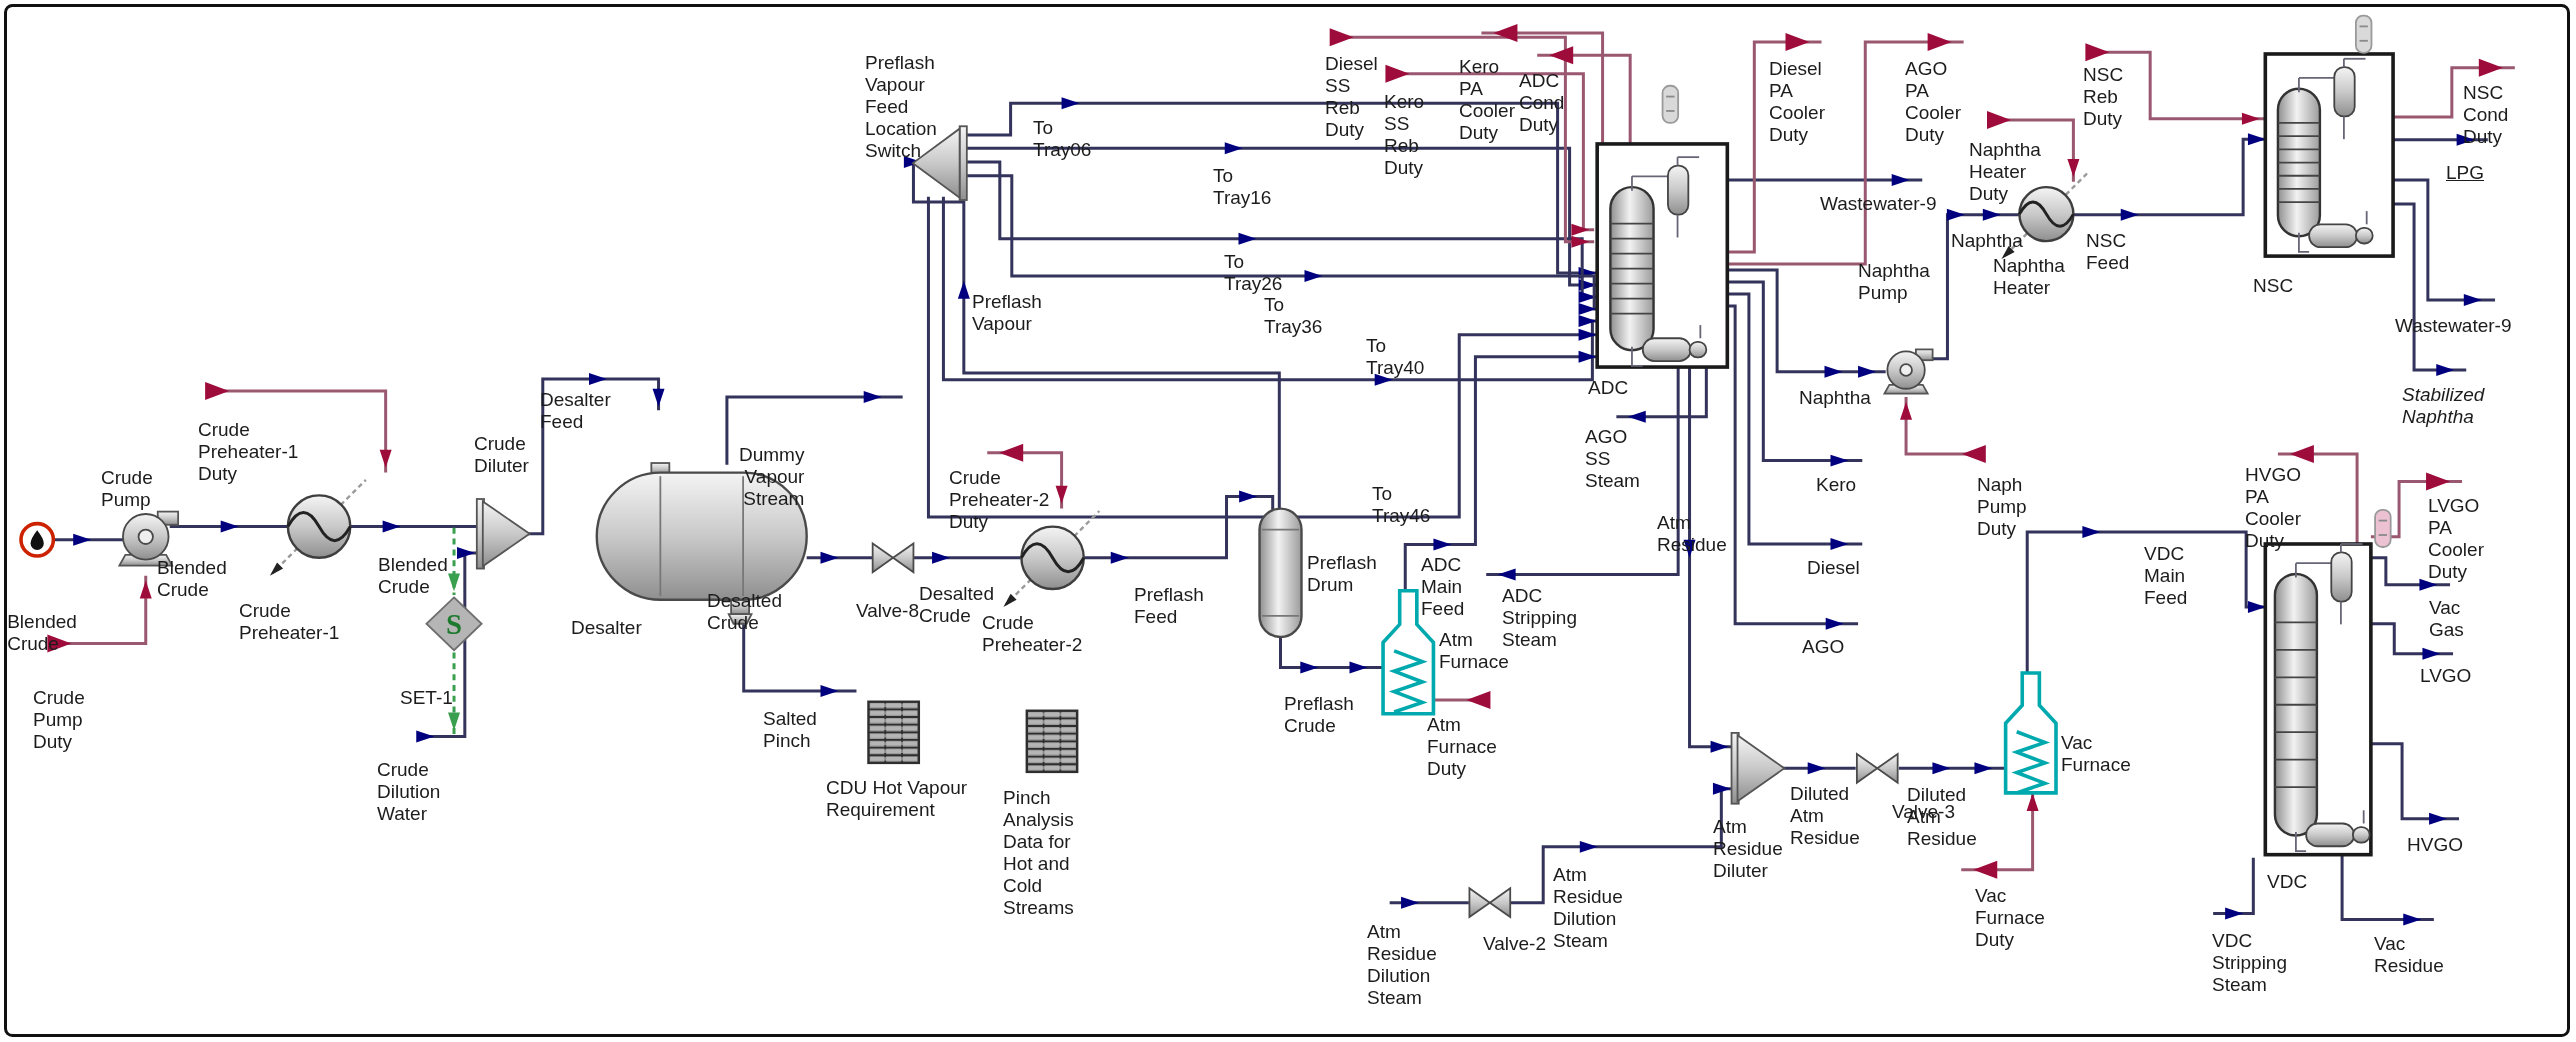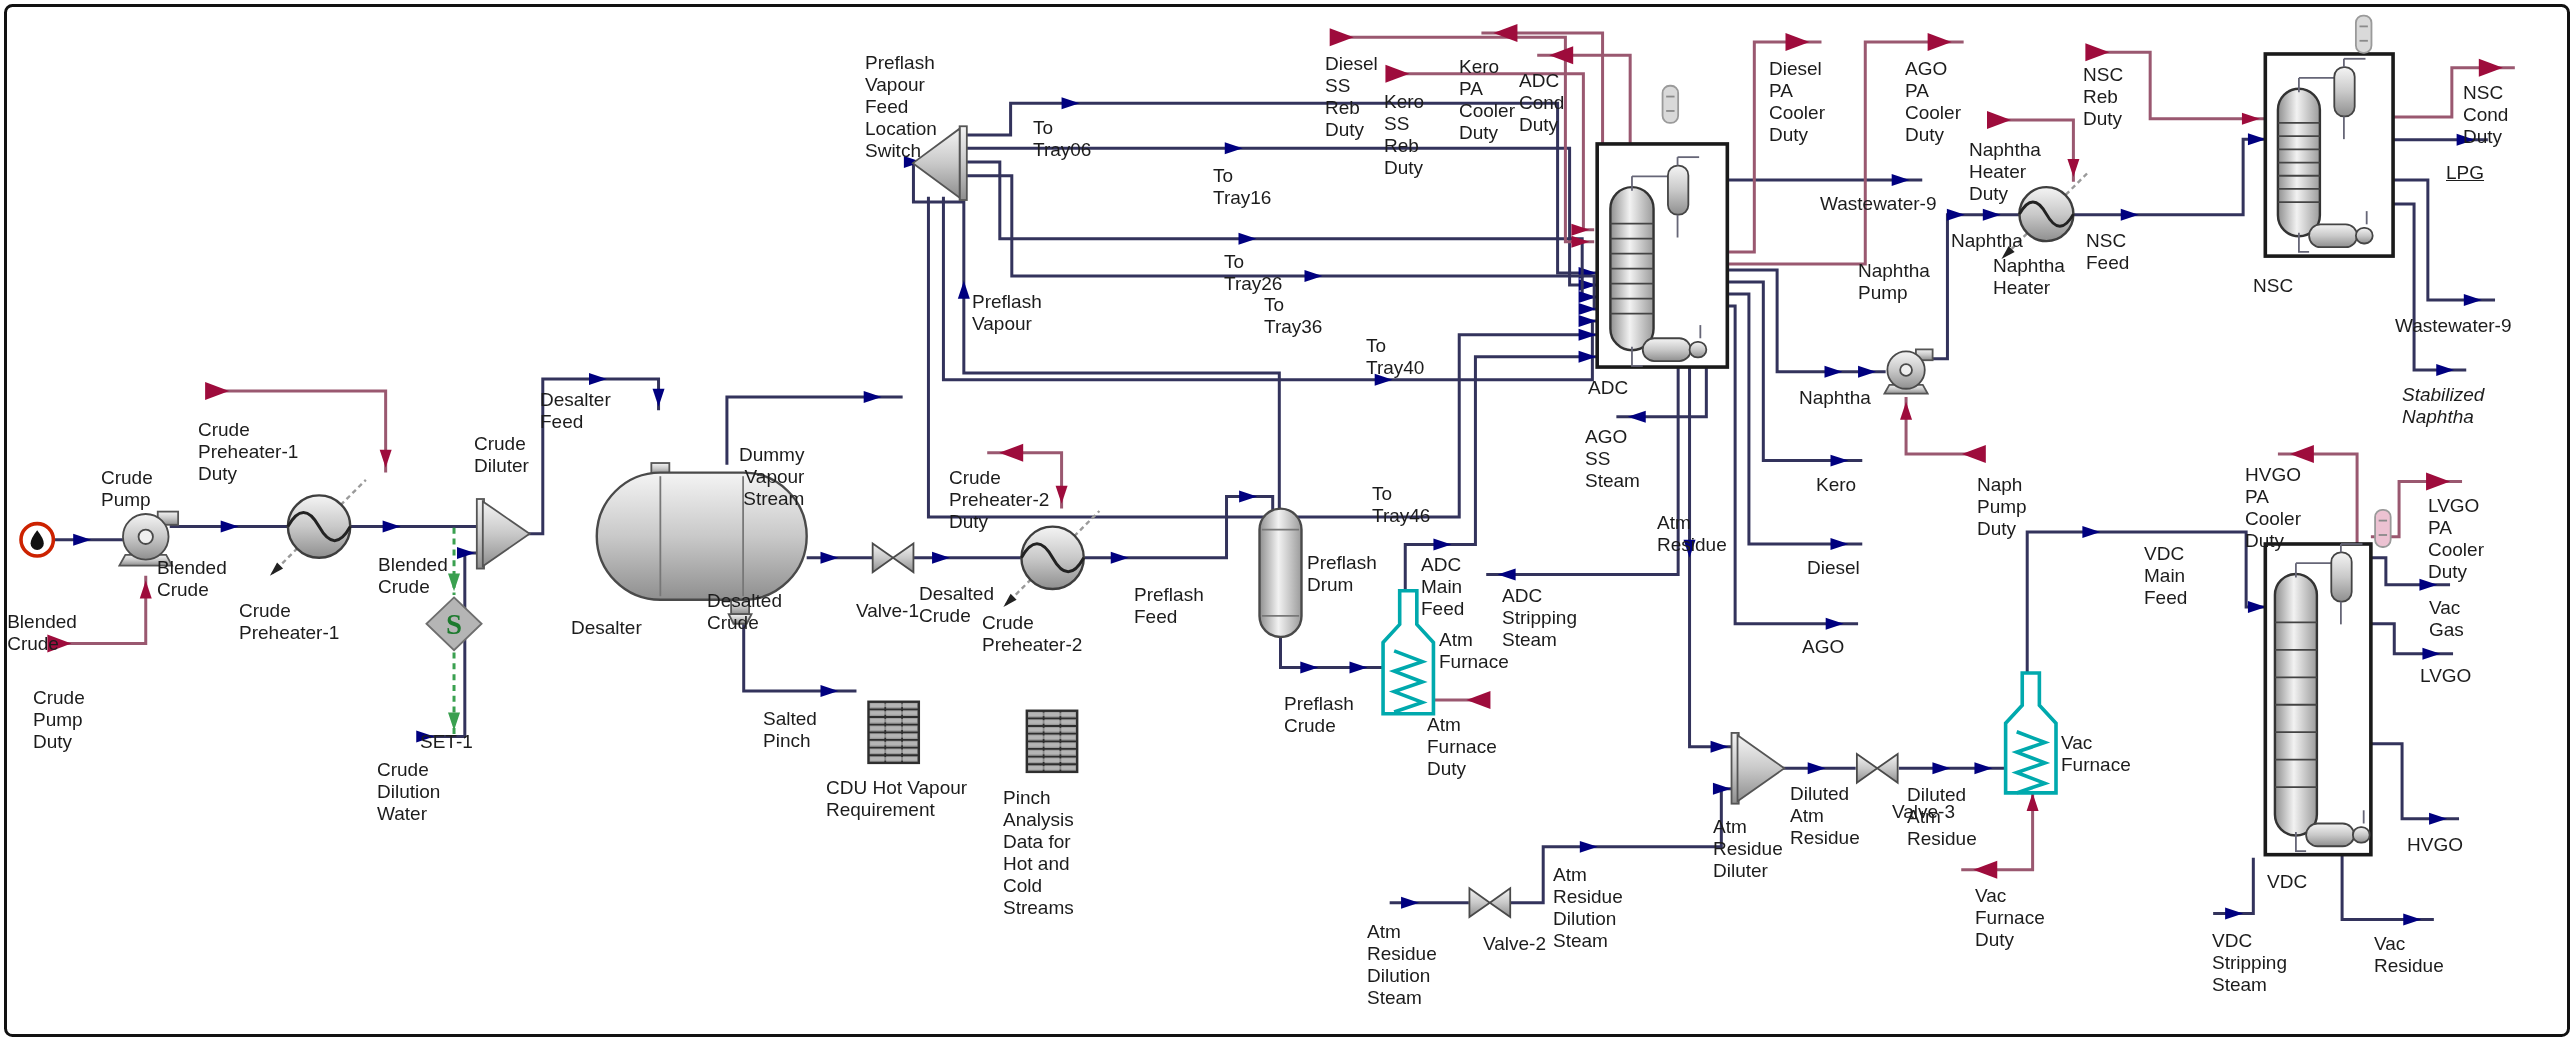--- a/index.html
+++ b/index.html
@@ -517,37 +517,37 @@
 Duty</div>
       <div class="lbl" style="left: 157px; top: 557px;">Blended
 Crude</div>
       <div class="lbl" style="left: 198px; top: 419px;">Crude
 Preheater-1
 Duty</div>
       <div class="lbl" style="left: 239px; top: 600px;">Crude
 Preheater-1</div>
       <div class="lbl" style="left: 378px; top: 554px;">Blended
 Crude</div>
-      <div class="lbl" style="left: 420px; top: 687px; margin-top: 44px;">SET-1</div>
+      <div class="lbl" style="left: 400px; top: 687px;">SET-1</div>
       <div class="lbl" style="left: 377px; top: 759px;">Crude
 Dilution
 Water</div>
       <div class="lbl" style="left: 474px; top: 433px;">Crude
 Diluter</div>
       <div class="lbl" style="left: 540px; top: 389px;">Desalter
 Feed</div>
       <div class="lbl" style="left: 571px; top: 617px;">Desalter</div>
       <div class="lbl" style="left: 739px; top: 444px; text-align: right;">Dummy
 Vapour
 Stream</div>
       <div class="lbl" style="left: 763px; top: 708px;">Salted
 Pinch</div>
       <div class="lbl" style="left: 707px; top: 590px;">Desalted
 Crude</div>
-      <div class="lbl" style="left: 856px; top: 600px;">Valve-1</div>
+      <div class="lbl" style="left: 856px; top: 600px;">Valve-8</div>
       <div class="lbl" style="left: 919px; top: 583px;">Desalted
 Crude</div>
       <div class="lbl" style="left: 949px; top: 467px;">Crude
 Preheater-2
 Duty</div>
       <div class="lbl" style="left: 982px; top: 612px;">Crude
 Preheater-2</div>
       <div class="lbl" style="left: 1134px; top: 584px;">Preflash
 Feed</div>
       <div class="lbl" style="left: 1307px; top: 552px;">Preflash

